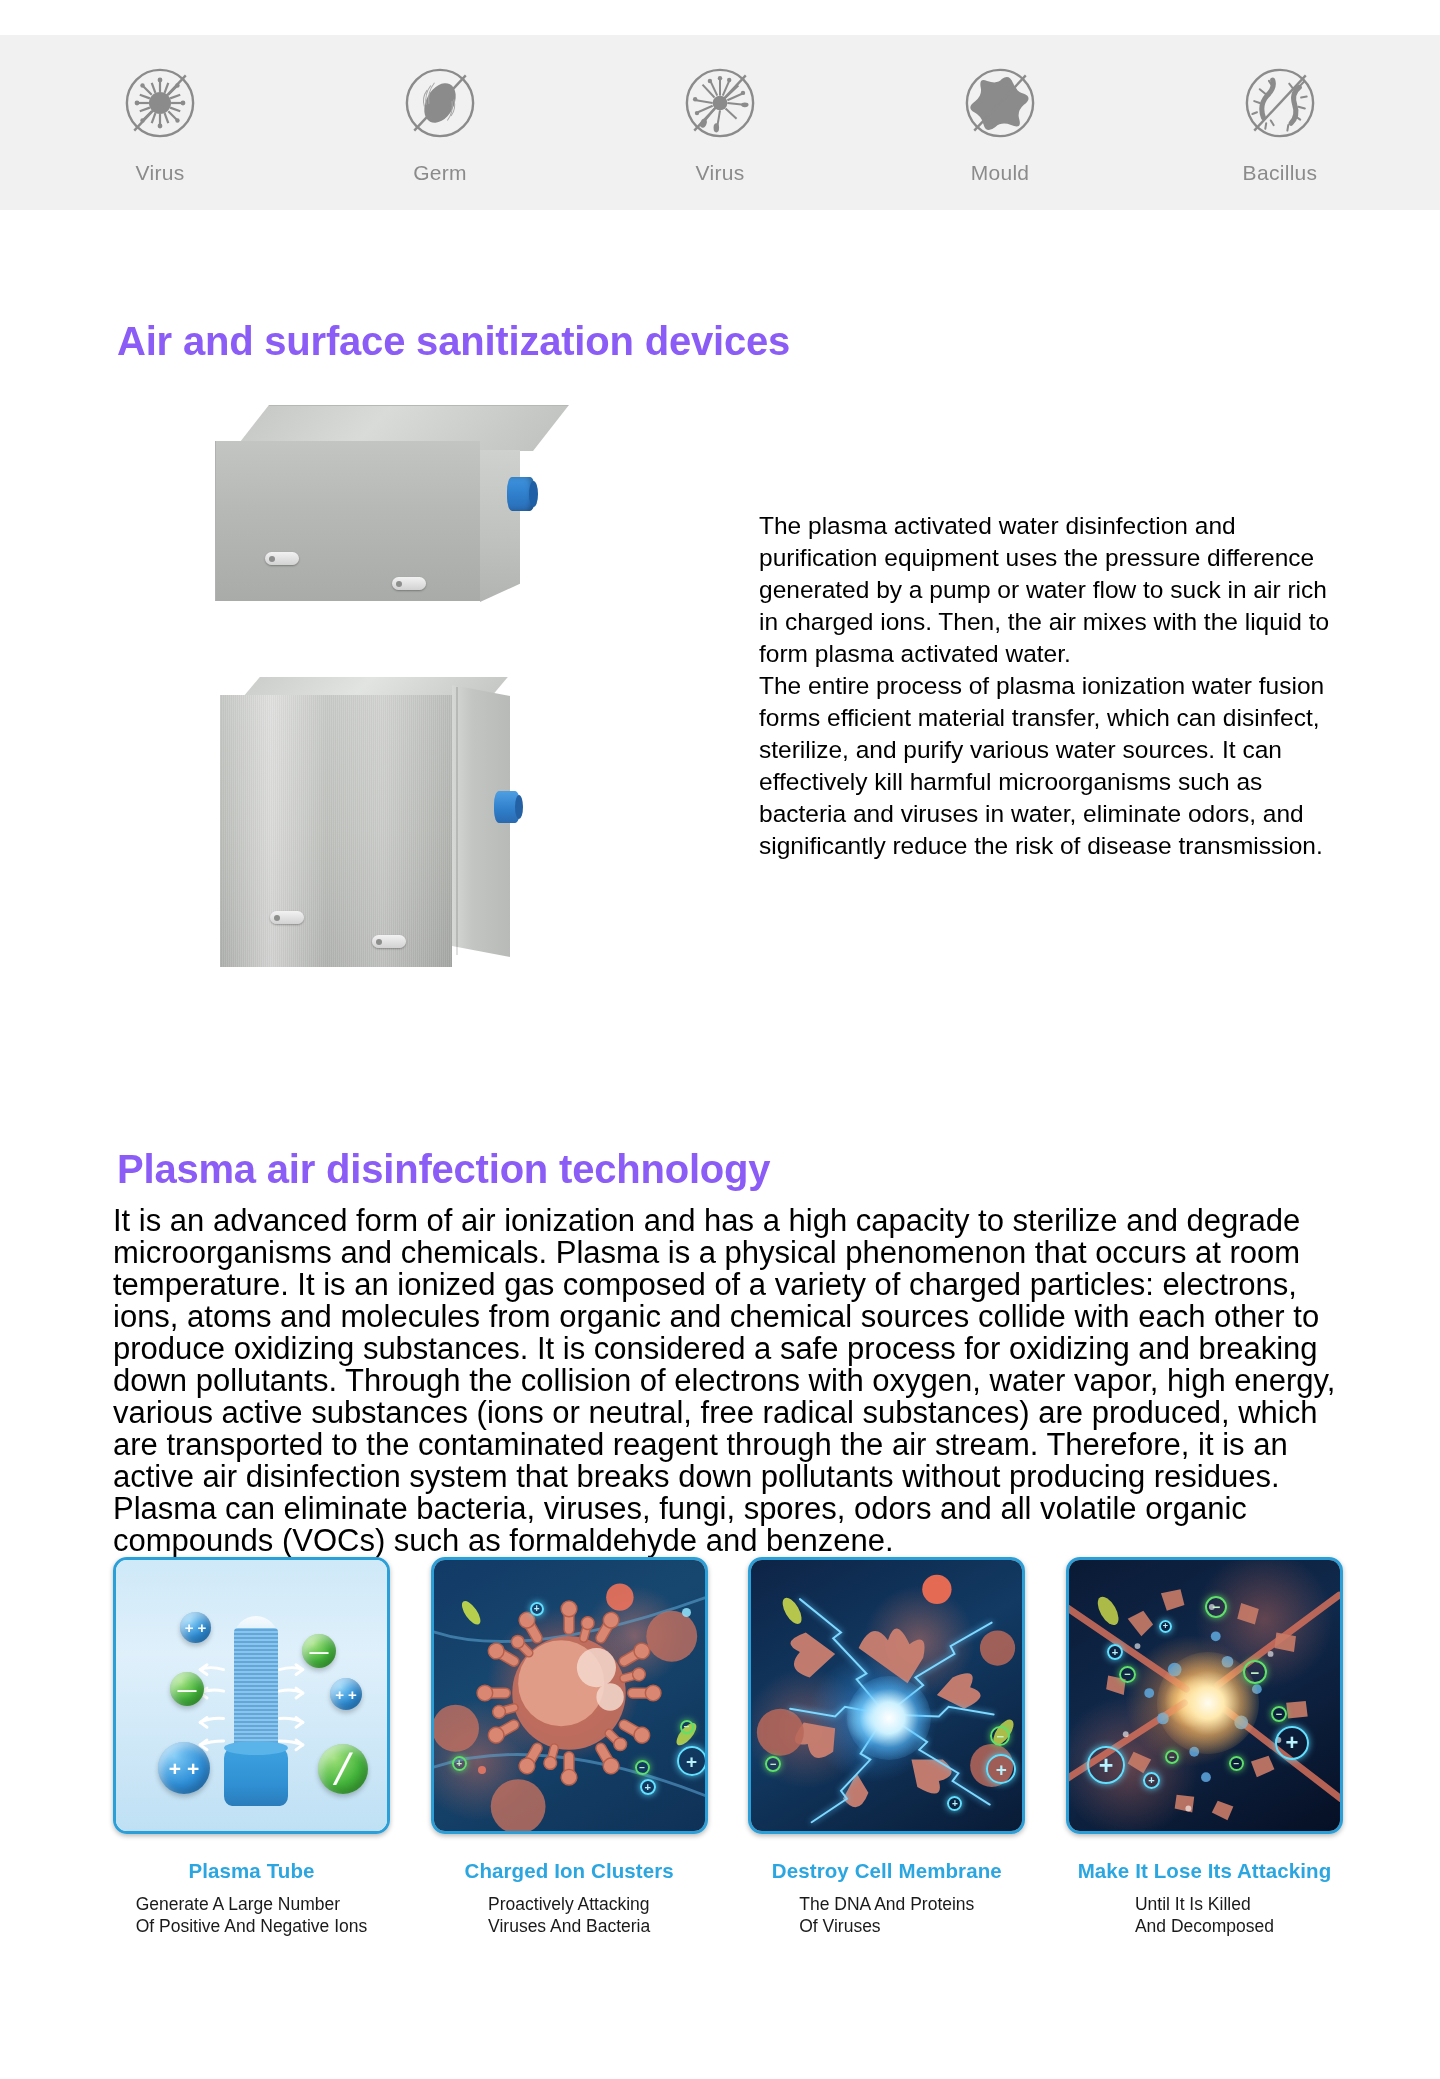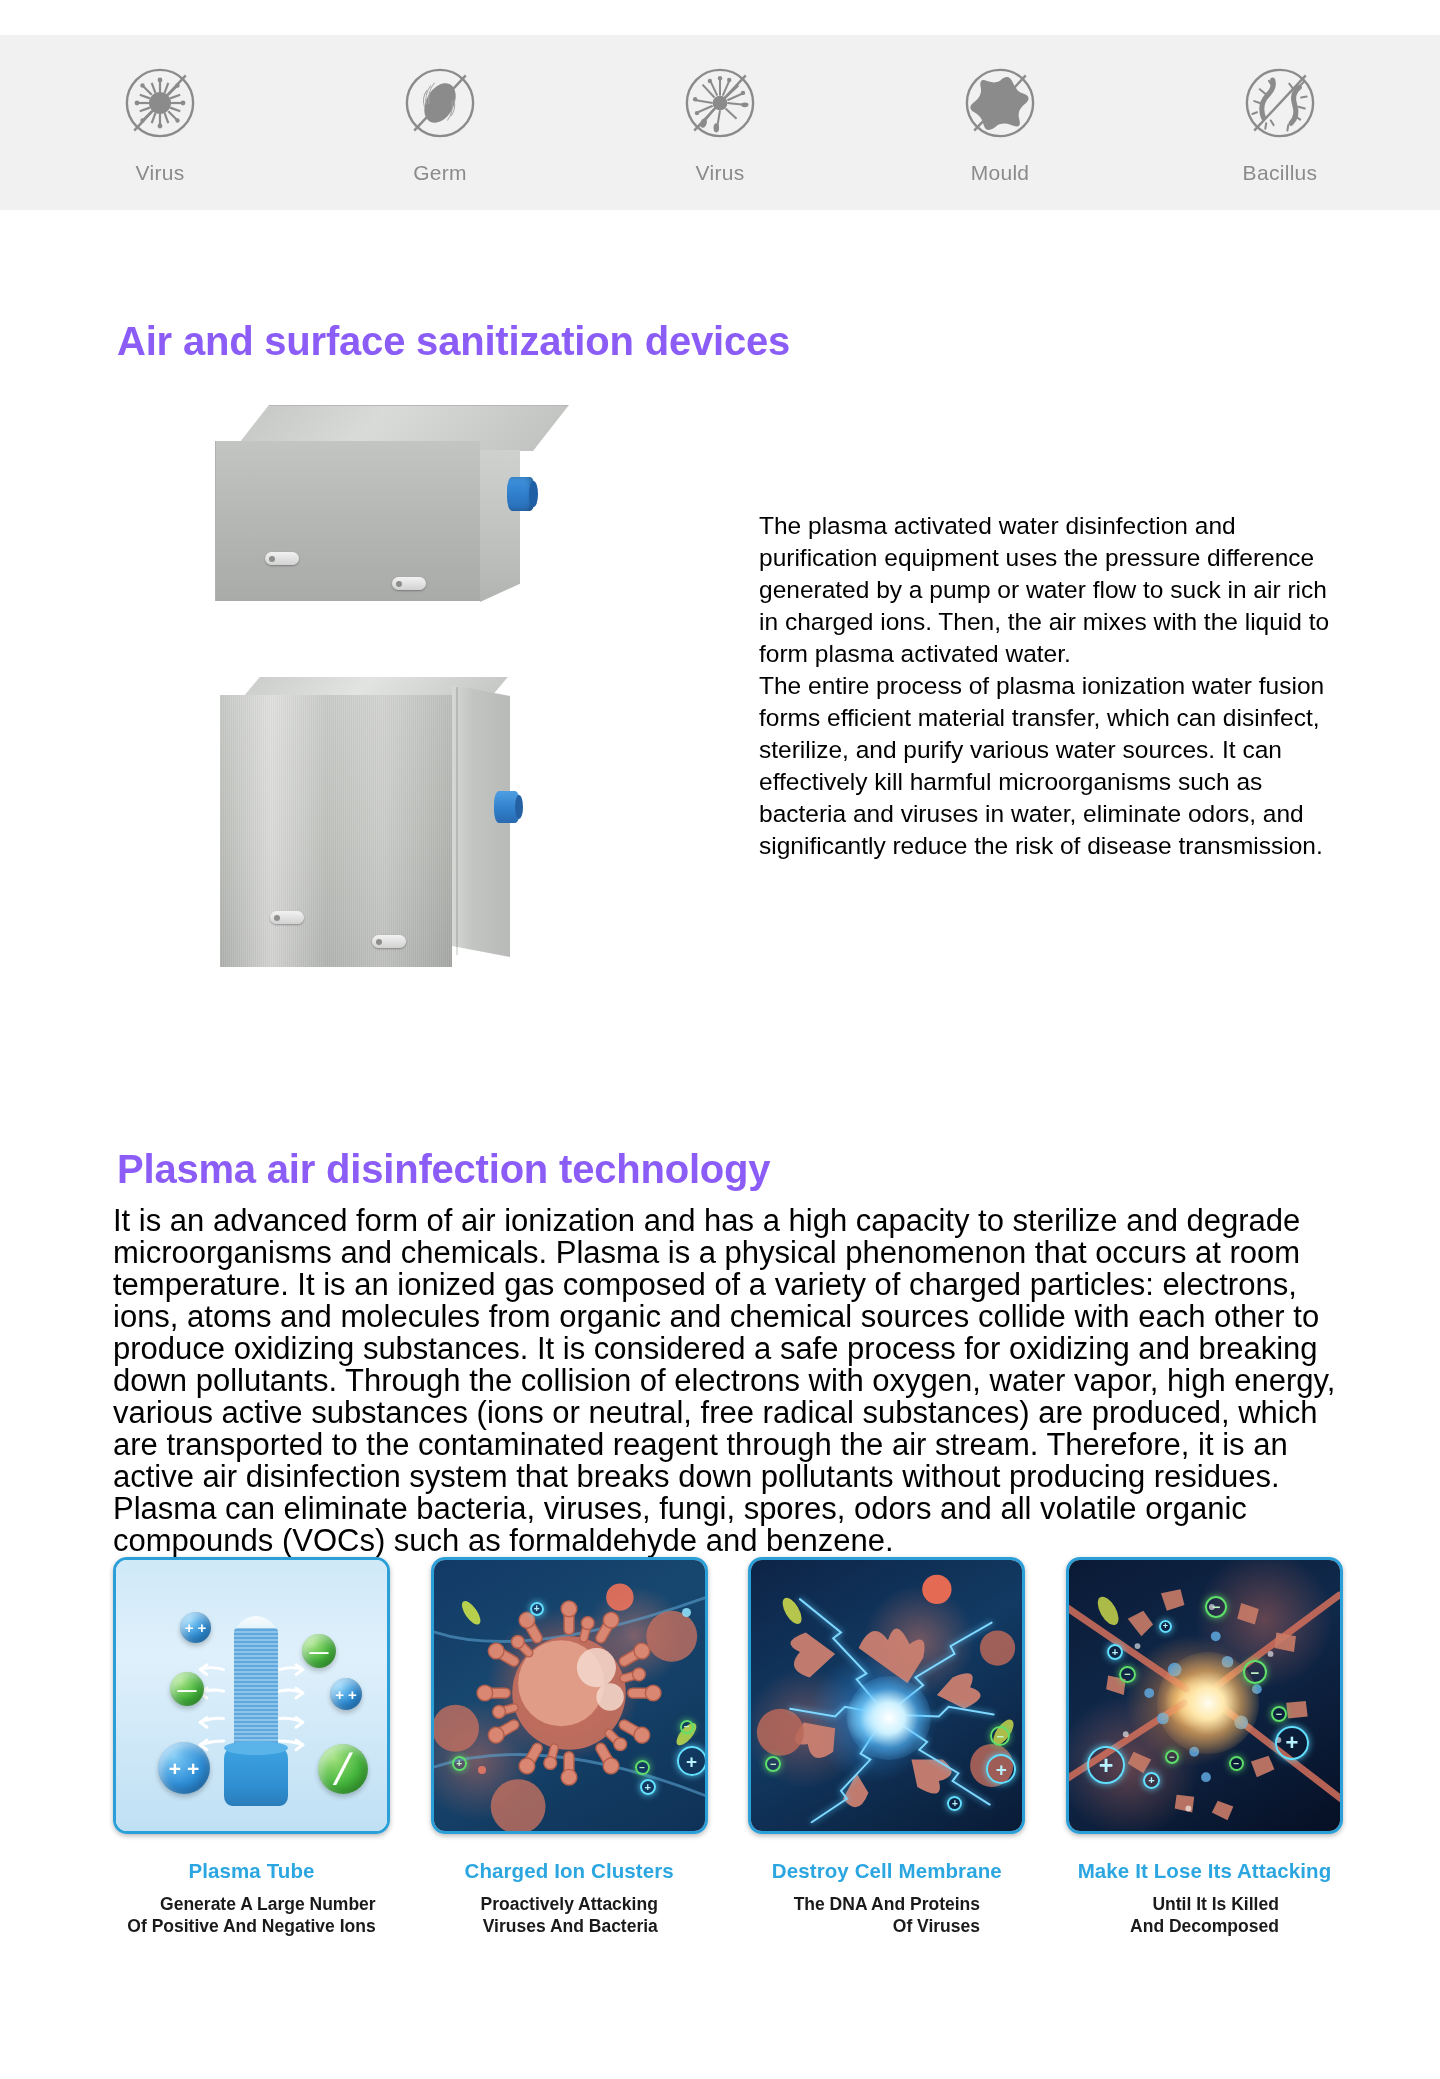--- a/index.html
+++ b/index.html
@@ -104,23 +104,23 @@
     margin-top: 25px;
     font-size: 20.5px;
     font-weight: bold;
     color: #2ba6e0;
     text-align: center;
     letter-spacing: 0.1px;
   }
   .card-sub {
     margin-top: 10px;
     font-size: 17.5px;
-    font-weight: bold;
+    font-weight: normal;
     color: #1a1a1a;
-    text-align: right;
+    text-align: left;
     line-height: 22px;
   }
 
   
   .box1-wrap { position: absolute; inset: 0; }
   .b1-top {
     position: absolute; left: 18px; top: 0px; width: 300px; height: 46px;
     background: linear-gradient(100deg,#c8cac7 0%,#d9dbd8 40%,#c2c4c1 100%);
     transform: skewX(-38deg);
     transform-origin: bottom left;

